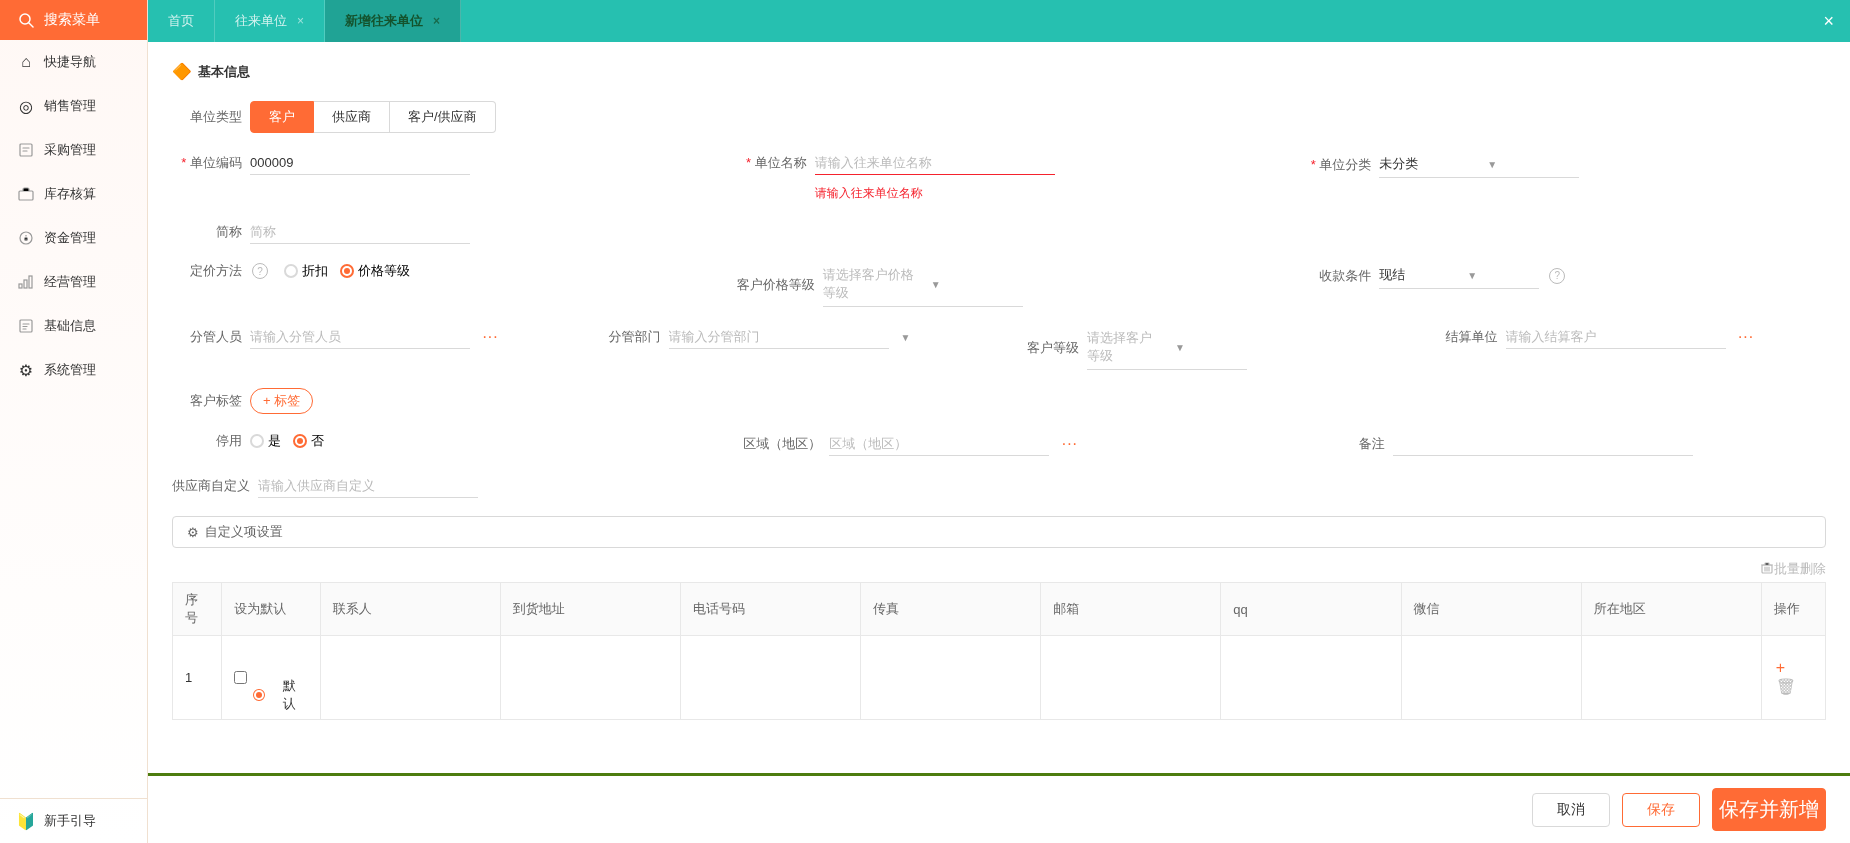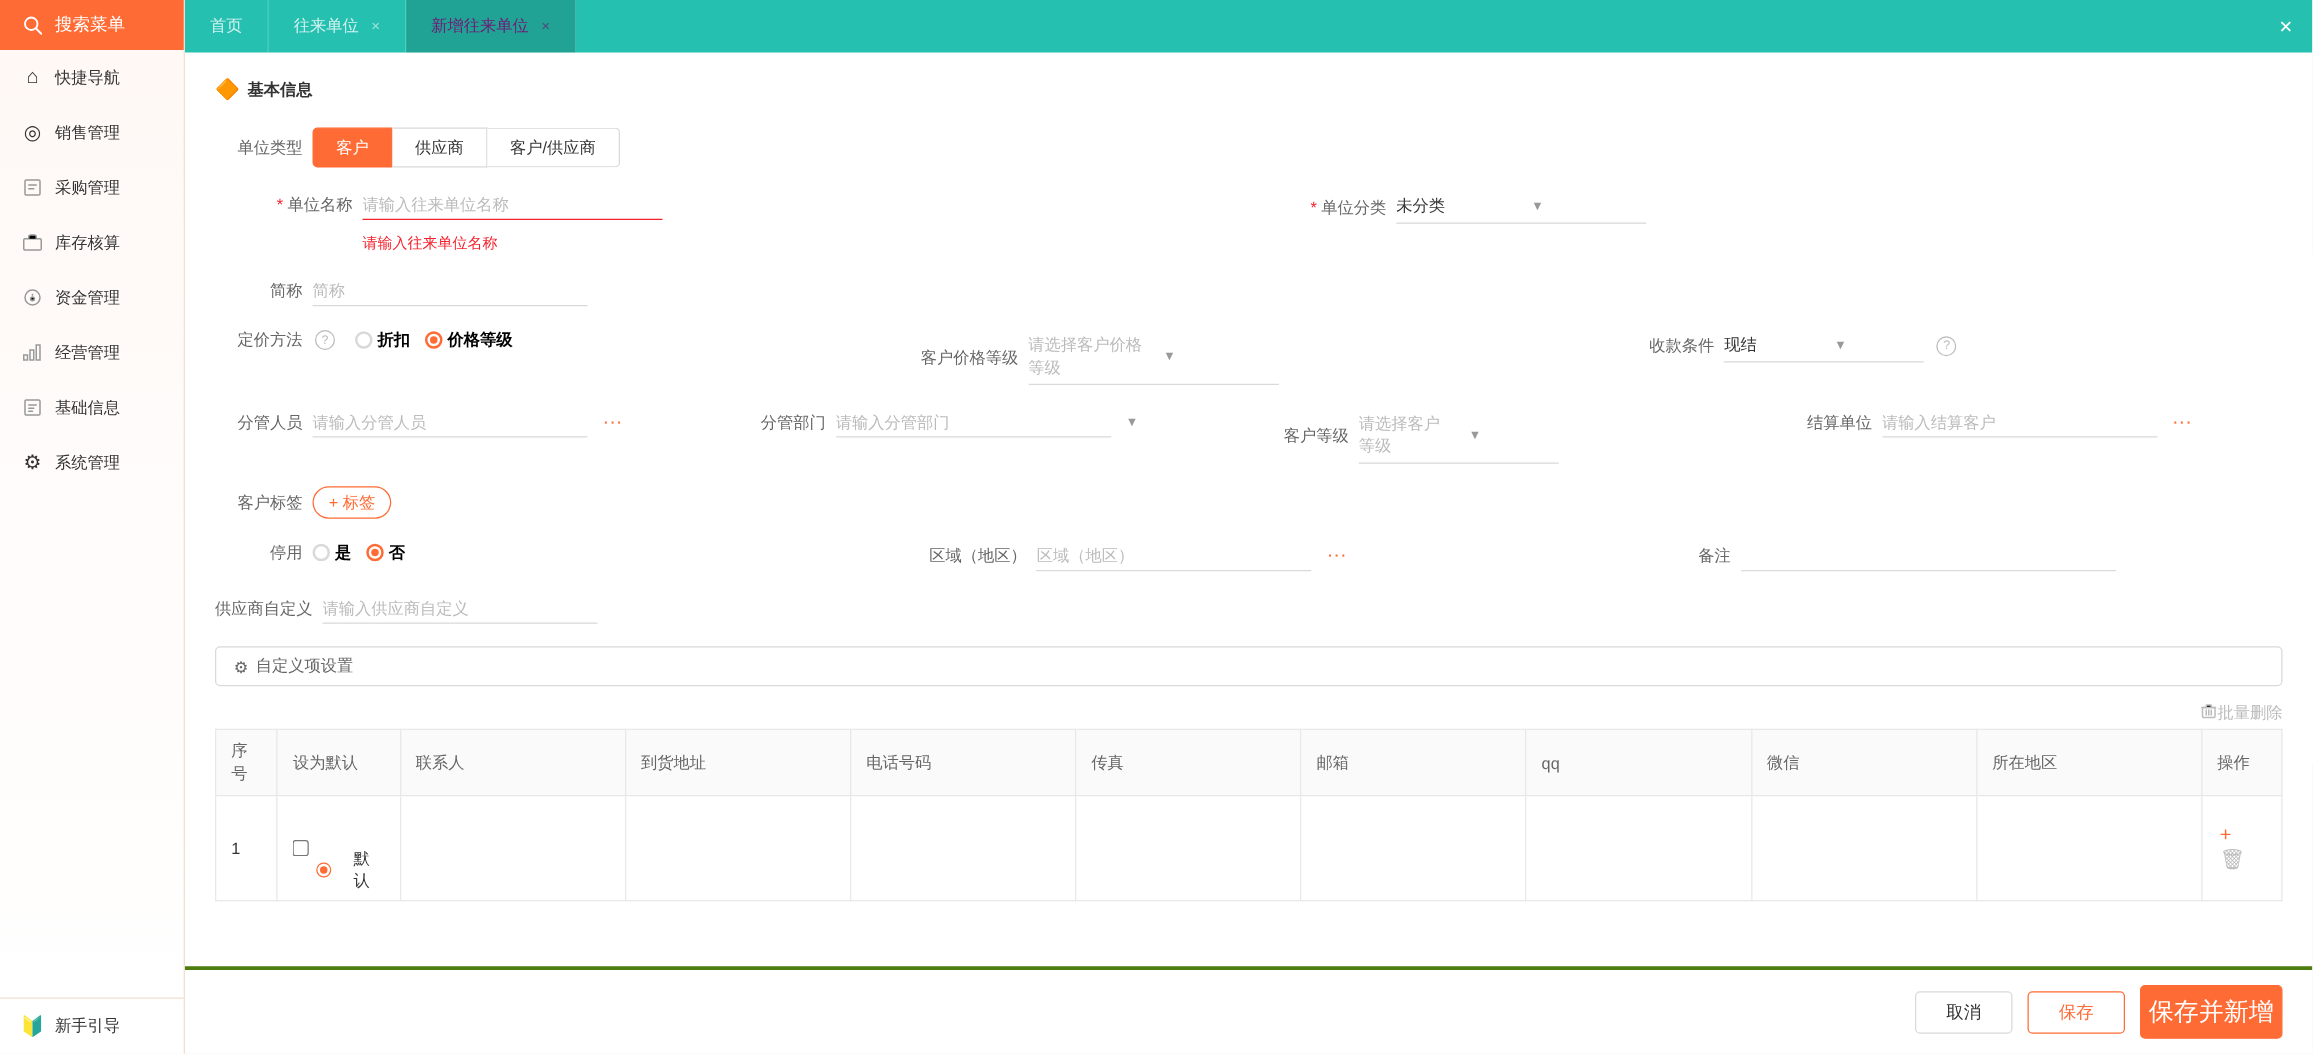--- a/index.html
+++ b/index.html
@@ -48,21 +48,21 @@
       align-items: center;
       height: 100%;
       padding: 0 20px;
       color: rgba(255,255,255,0.8);
       cursor: pointer;
       font-size: 14px;
       gap: 6px;
       border-right: 1px solid rgba(255,255,255,0.2);
     }
     .tab.home { background: transparent; }
-    .tab.active { background: rgba(0,0,0,0.15); color: #701a75; }
+    .tab.active { background: rgba(0,0,0,0.15); color: #14532d; font-weight: bold; }
     .tab .close-btn { font-size: 12px; opacity: 0.7; margin-left: 4px; }
     .tab-close-global { margin-left: auto; padding: 0 16px; color: white; cursor: pointer; font-size: 18px; }
 
     
     .content-area {
       flex: 1;
       overflow-y: auto;
       background: white;
       padding: 20px 24px;
     }
@@ -141,21 +141,21 @@
       background: #ff6b35;
       border-color: #ff6b35;
       color: white;
     }
     .btn-type-group { display: flex; }
     .btn-type:first-child { border-radius: 4px 0 0 4px; }
     .btn-type:last-child { border-radius: 0 4px 4px 0; }
     .btn-type:not(:first-child) { border-left: none; }
 
     .radio-group { display: flex; align-items: center; gap: 12px; }
-    .radio-item { display: flex; align-items: center; gap: 4px; cursor: pointer; font-weight: bold; }
+    .radio-item { display: flex; align-items: center; gap: 4px; cursor: pointer; }
     .radio-circle {
       width: 14px; height: 14px;
       border-radius: 50%;
       border: 2px solid #d9d9d9;
       display: flex; align-items: center; justify-content: center;
     }
     .radio-circle.checked { border-color: #ff6b35; }
     .radio-circle.checked::after {
       content: '';
       width: 6px; height: 6px;
@@ -375,20 +375,24 @@
         <span class="form-label">单位类型</span>
         <div class="btn-type-group">
           <button class="btn-type active">客户</button>
           <button class="btn-type">供应商</button>
           <button class="btn-type">客户/供应商</button>
         </div>
       </div>
     </div>
 
     <div class="form-row">
+      <div class="form-field">
+        <span class="form-label required">单位编码</span>
+        <input class="form-input" type="text" value="000009" style="">
+      </div>
       <div style="width:40px"></div>
       <div class="form-field" style="flex-direction:column; align-items:flex-start;">
         <div style="display:flex; align-items:center; gap:8px;">
           <span class="form-label required">单位名称</span>
           <input class="form-input error-border" type="text" placeholder="请输入往来单位名称" style="min-width: 240px;">
         </div>
         <span class="error-msg">请输入往来单位名称</span>
       </div>
       <div style="width:40px"></div>
       <div class="form-field">

